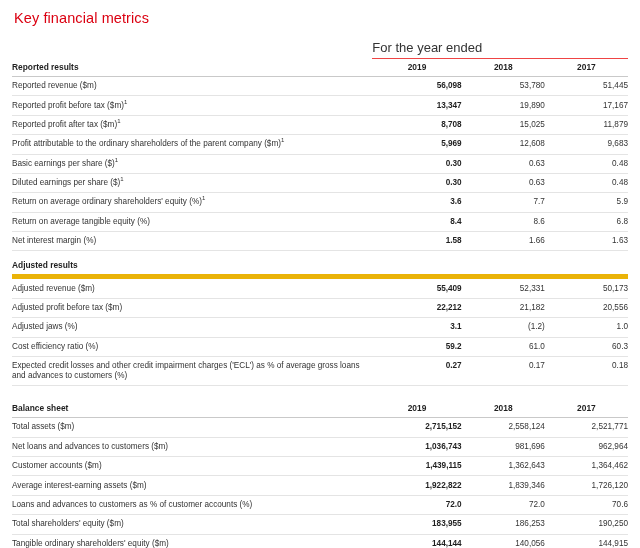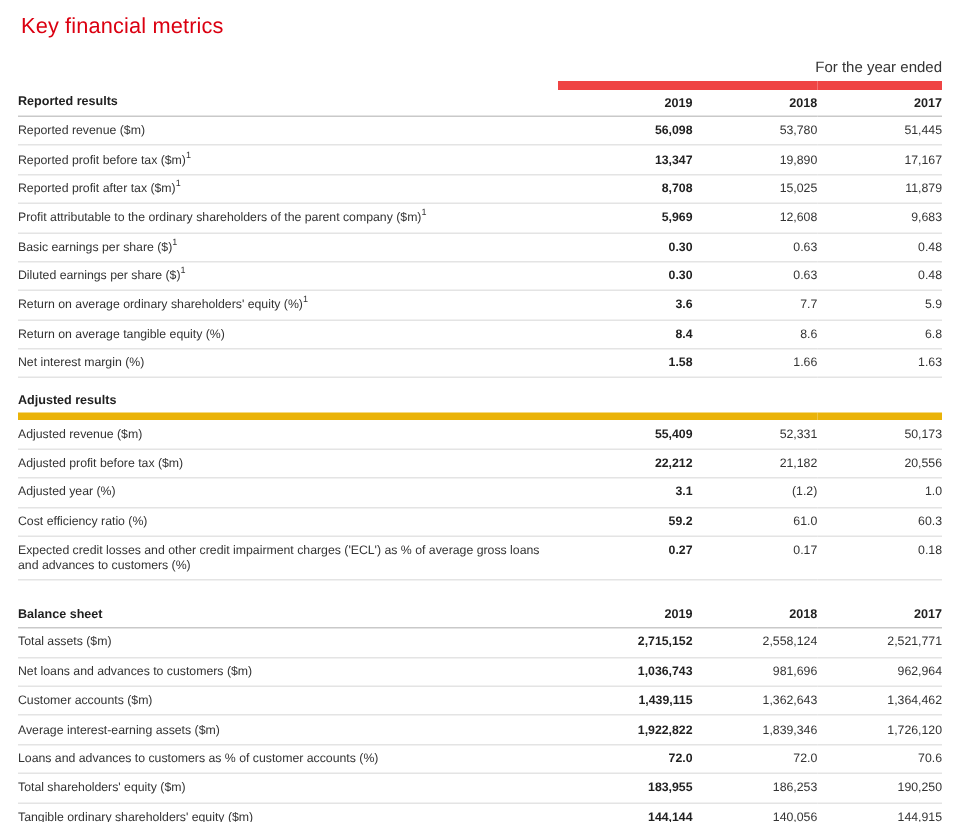--- a/index.html
+++ b/index.html
@@ -37,35 +37,35 @@
   }
   table.fin col.c-label { width: 58.5%; }
   table.fin col.c-y1 { width: 14.5%; }
   table.fin col.c-y2 { width: 13.5%; }
   table.fin col.c-y3 { width: 13.5%; }
 
   .spanhead td {
     padding: 0 0 2px 0;
   }
   .spanhead .span-cell {
-    text-align: right;
-    font-size: 10px;
+    text-align: left;
+    font-size: 13px;
     color: #333;
-    border-bottom: 6px solid #ef4444;
+    border-bottom: 1px solid #ef4444;
     padding-bottom: 3px;
   }
   .sect-head td {
     font-weight: bold;
     font-size: 8.4px;
     padding: 3px 0 4px 0;
     border-bottom: 1px solid #c9c9c9;
     color: #1f1f1f;
   }
   .sect-head td.num {
-    text-align: right;
+    text-align: center;
   }
   .sub-head td {
     font-weight: bold;
     font-size: 8.4px;
     padding: 9px 0 4px 0;
     color: #1f1f1f;
     border-bottom: 5px solid #eab308;
   }
   tr.row td {
     padding: 4.2px 0 4.2px 0;
@@ -186,21 +186,21 @@
         <td class="num">52,331</td>
         <td class="num">50,173</td>
       </tr>
       <tr class="row">
         <td class="label"><span>Adjusted profit before tax ($m)</span></td>
         <td class="num bold">22,212</td>
         <td class="num">21,182</td>
         <td class="num">20,556</td>
       </tr>
       <tr class="row">
-        <td class="label"><span>Adjusted year (%)</span></td>
+        <td class="label"><span>Adjusted jaws (%)</span></td>
         <td class="num bold">3.1</td>
         <td class="num">(1.2)</td>
         <td class="num">1.0</td>
       </tr>
       <tr class="row">
         <td class="label"><span>Cost efficiency ratio (%)</span></td>
         <td class="num bold">59.2</td>
         <td class="num">61.0</td>
         <td class="num">60.3</td>
       </tr>

